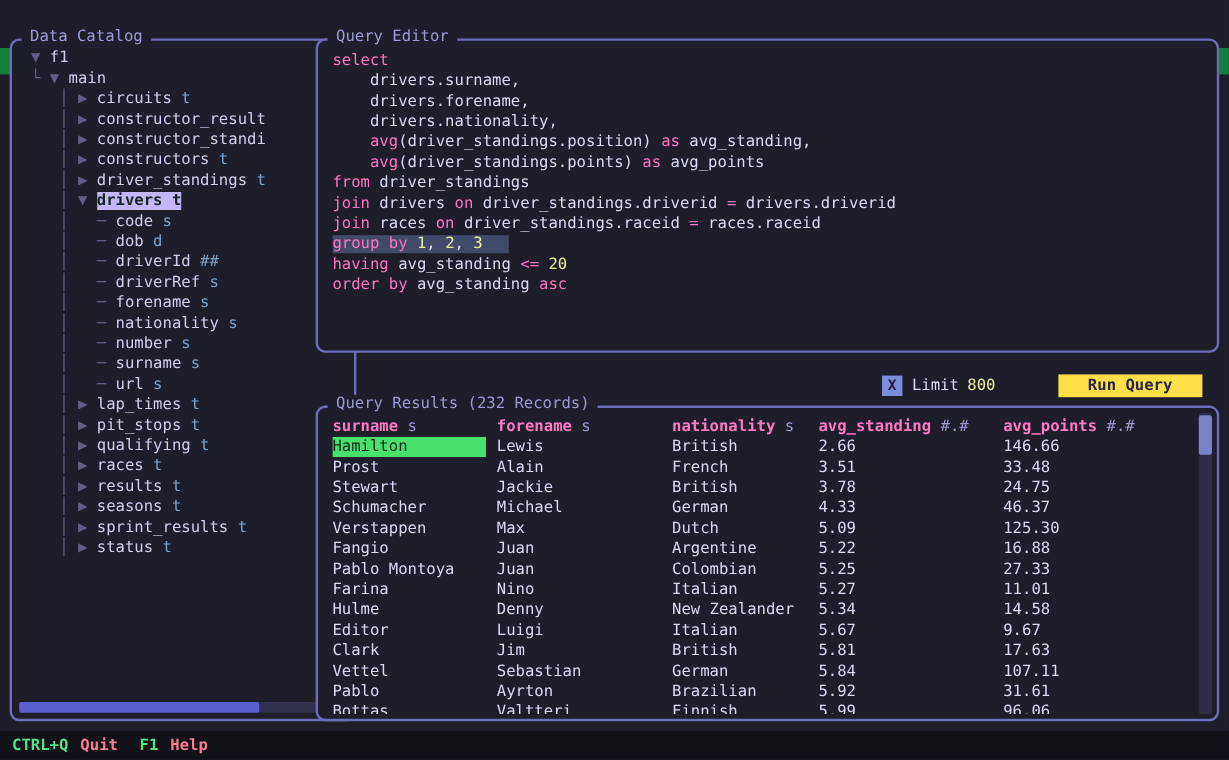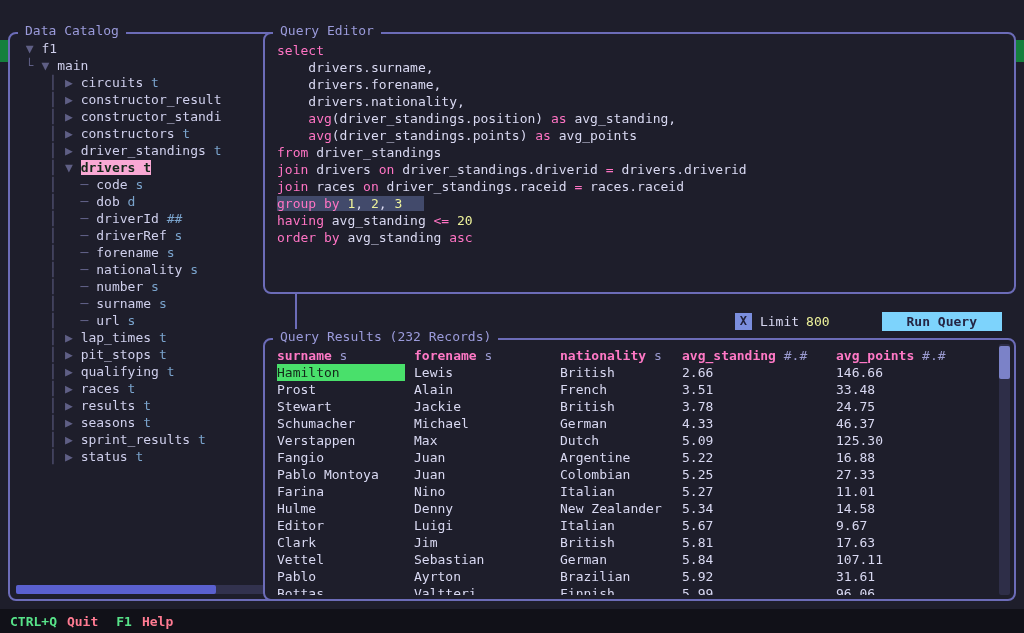--- a/index.html
+++ b/index.html
@@ -48,21 +48,21 @@
 
   
   .tree {
     position: absolute; inset: 6px 4px 18px 8px;
     white-space: pre; overflow: hidden; line-height: 17px;
   }
   .tree-row { height: 17px; }
   .tree-pre { color: #5f5f85; }
   .tree-name { color: #cfcfec; }
   .tree-type { color: #7aa3cc; }
-  .hl-green { background: #f9a8d4; }
+  .hl-green { background: #c4b5fd; }
   .hl-green .tree-name, .hl-green .tree-type { color: #14271a; font-weight: bold; }
 
   .hscroll {
     position: absolute; left: 6px; right: 16px; bottom: 5px; height: 9px;
     background: #32324e; border-radius: 2px;
   }
   .hscroll-thumb { height: 100%; width: 76%; background: #5a60cf; border-radius: 2px; }
 
   
   .code {
@@ -85,21 +85,21 @@
   .checkbox {
     width: 17px; height: 17px; background: #7b8ede; color: #20203a;
     font-weight: bold; font-size: 12px;
     display: flex; align-items: center; justify-content: center;
     margin-right: 8px;
   }
   .limit-label { color: #d9d9f2; margin-right: 7px; }
   .limit-value { color: #eef29b; }
   .run-btn {
     margin-left: 52px;
-    background: #7dd3fc; color: #252543; font-weight: bold;
+    background: #fde047; color: #252543; font-weight: bold;
     height: 19px; padding: 0 25px;
     display: flex; align-items: center;
     border: none; font-family: inherit; font-size: 13px;
   }
 
   
   .rtable { position: absolute; inset: 7px 20px 4px 12px; overflow: hidden; }
   .rgrid {
     display: grid;
     grid-template-columns: 137px 146px 122px 154px auto;

